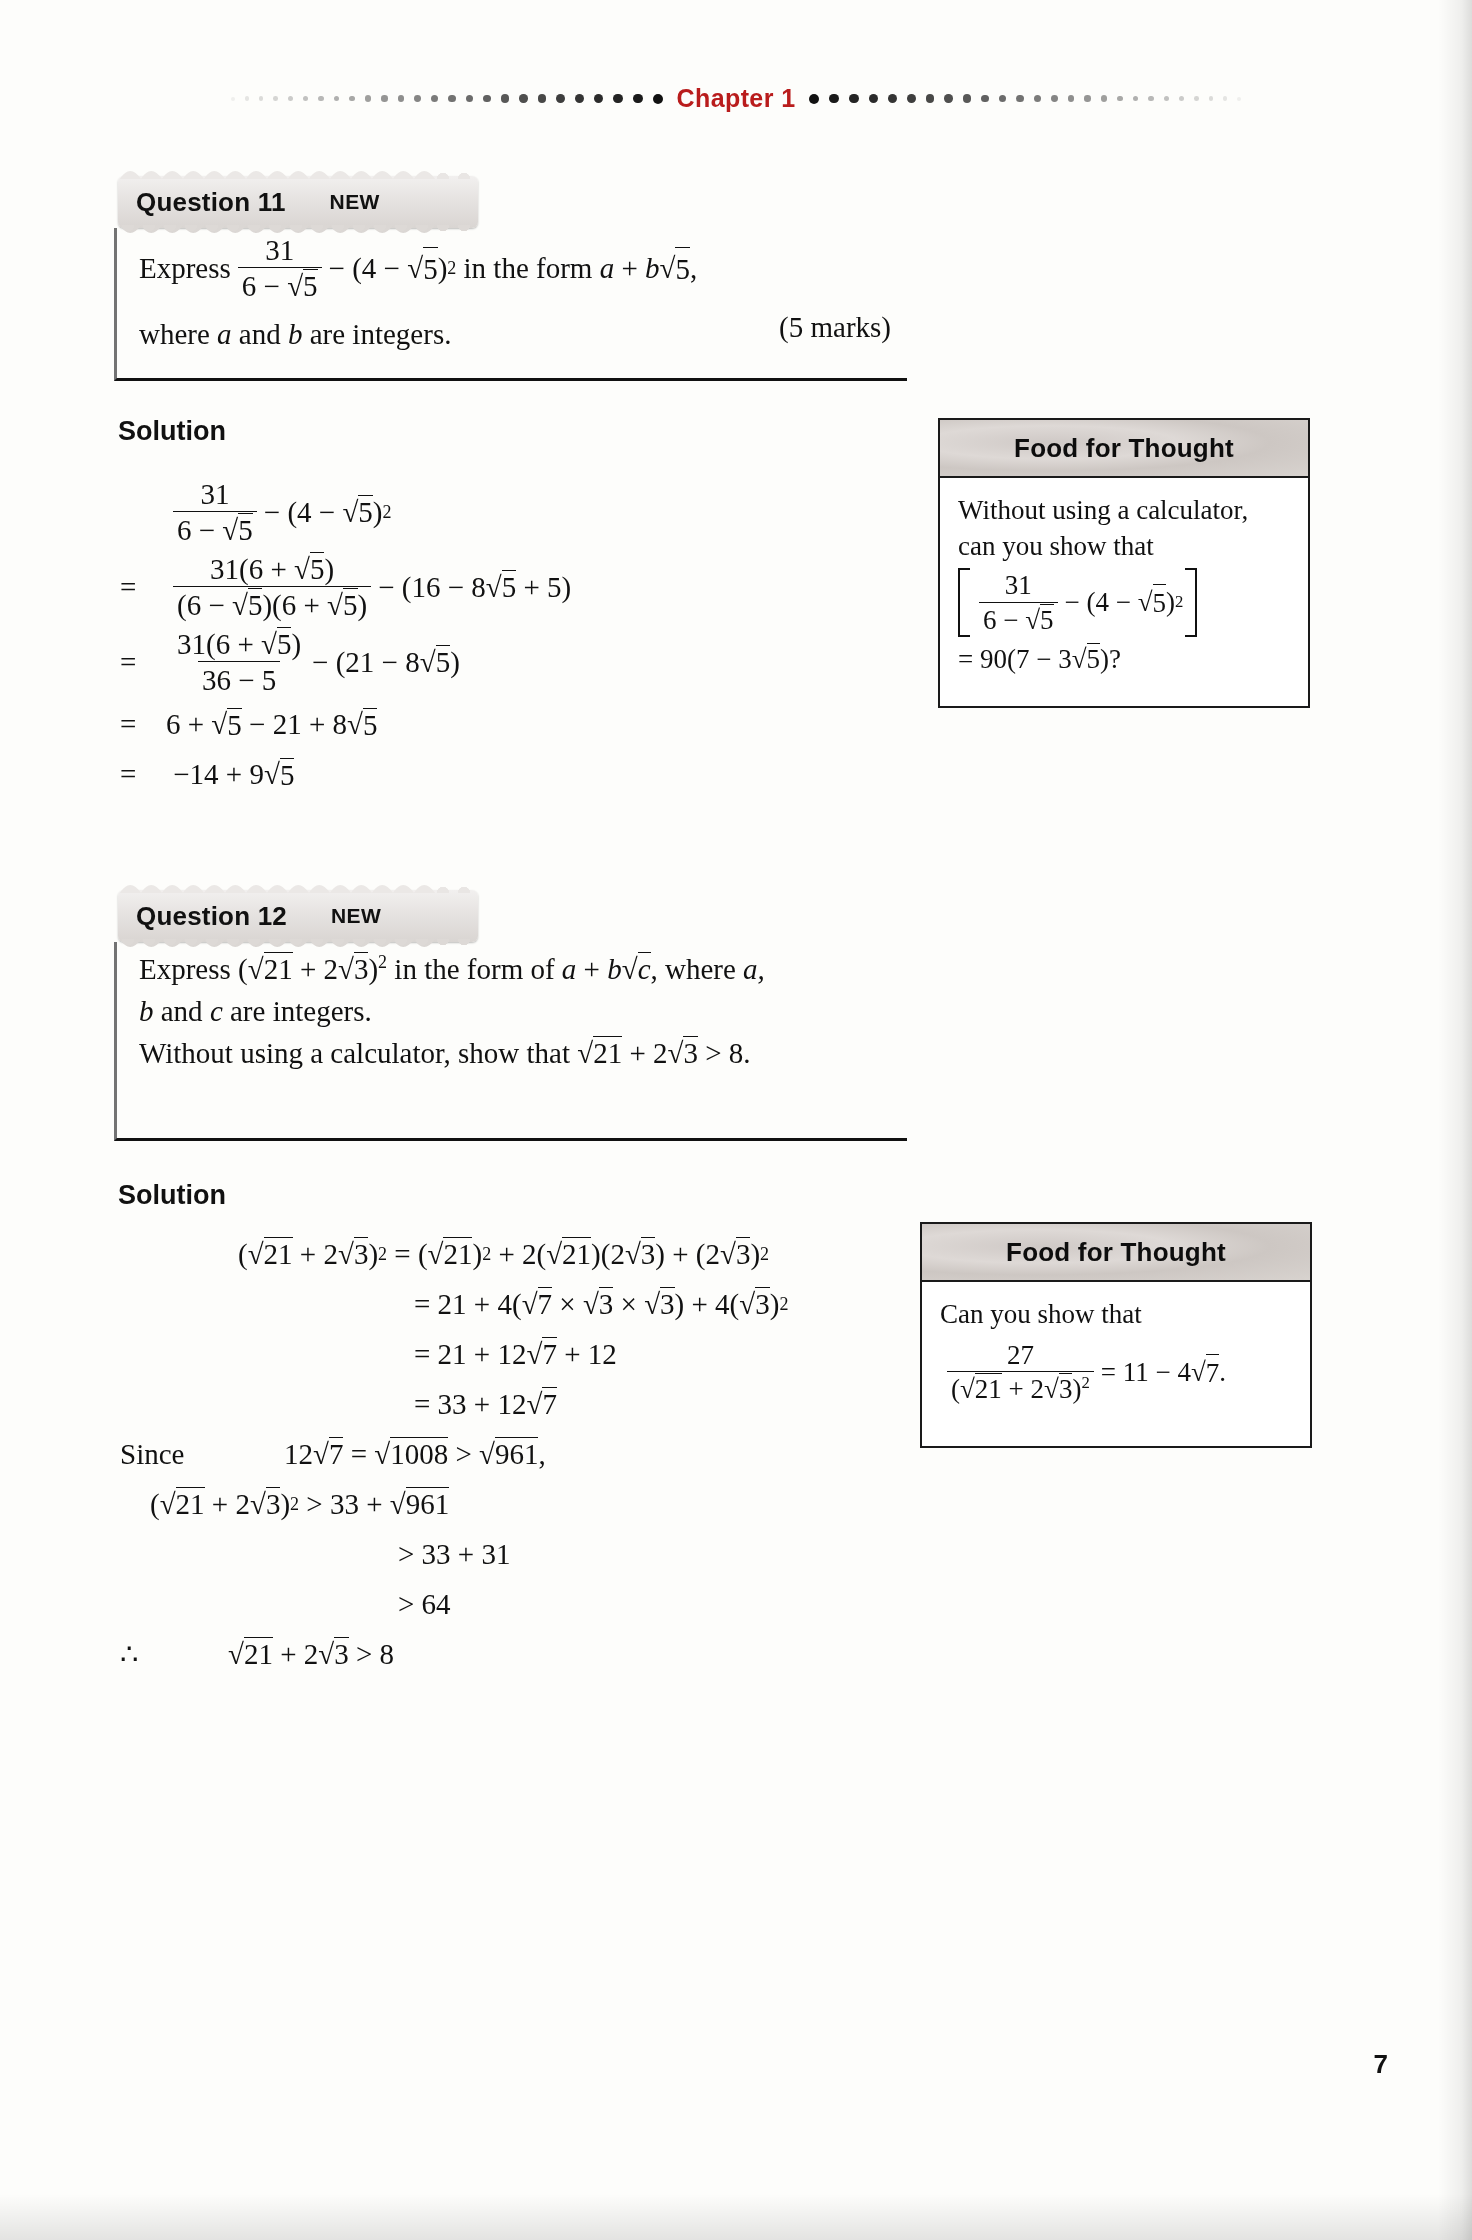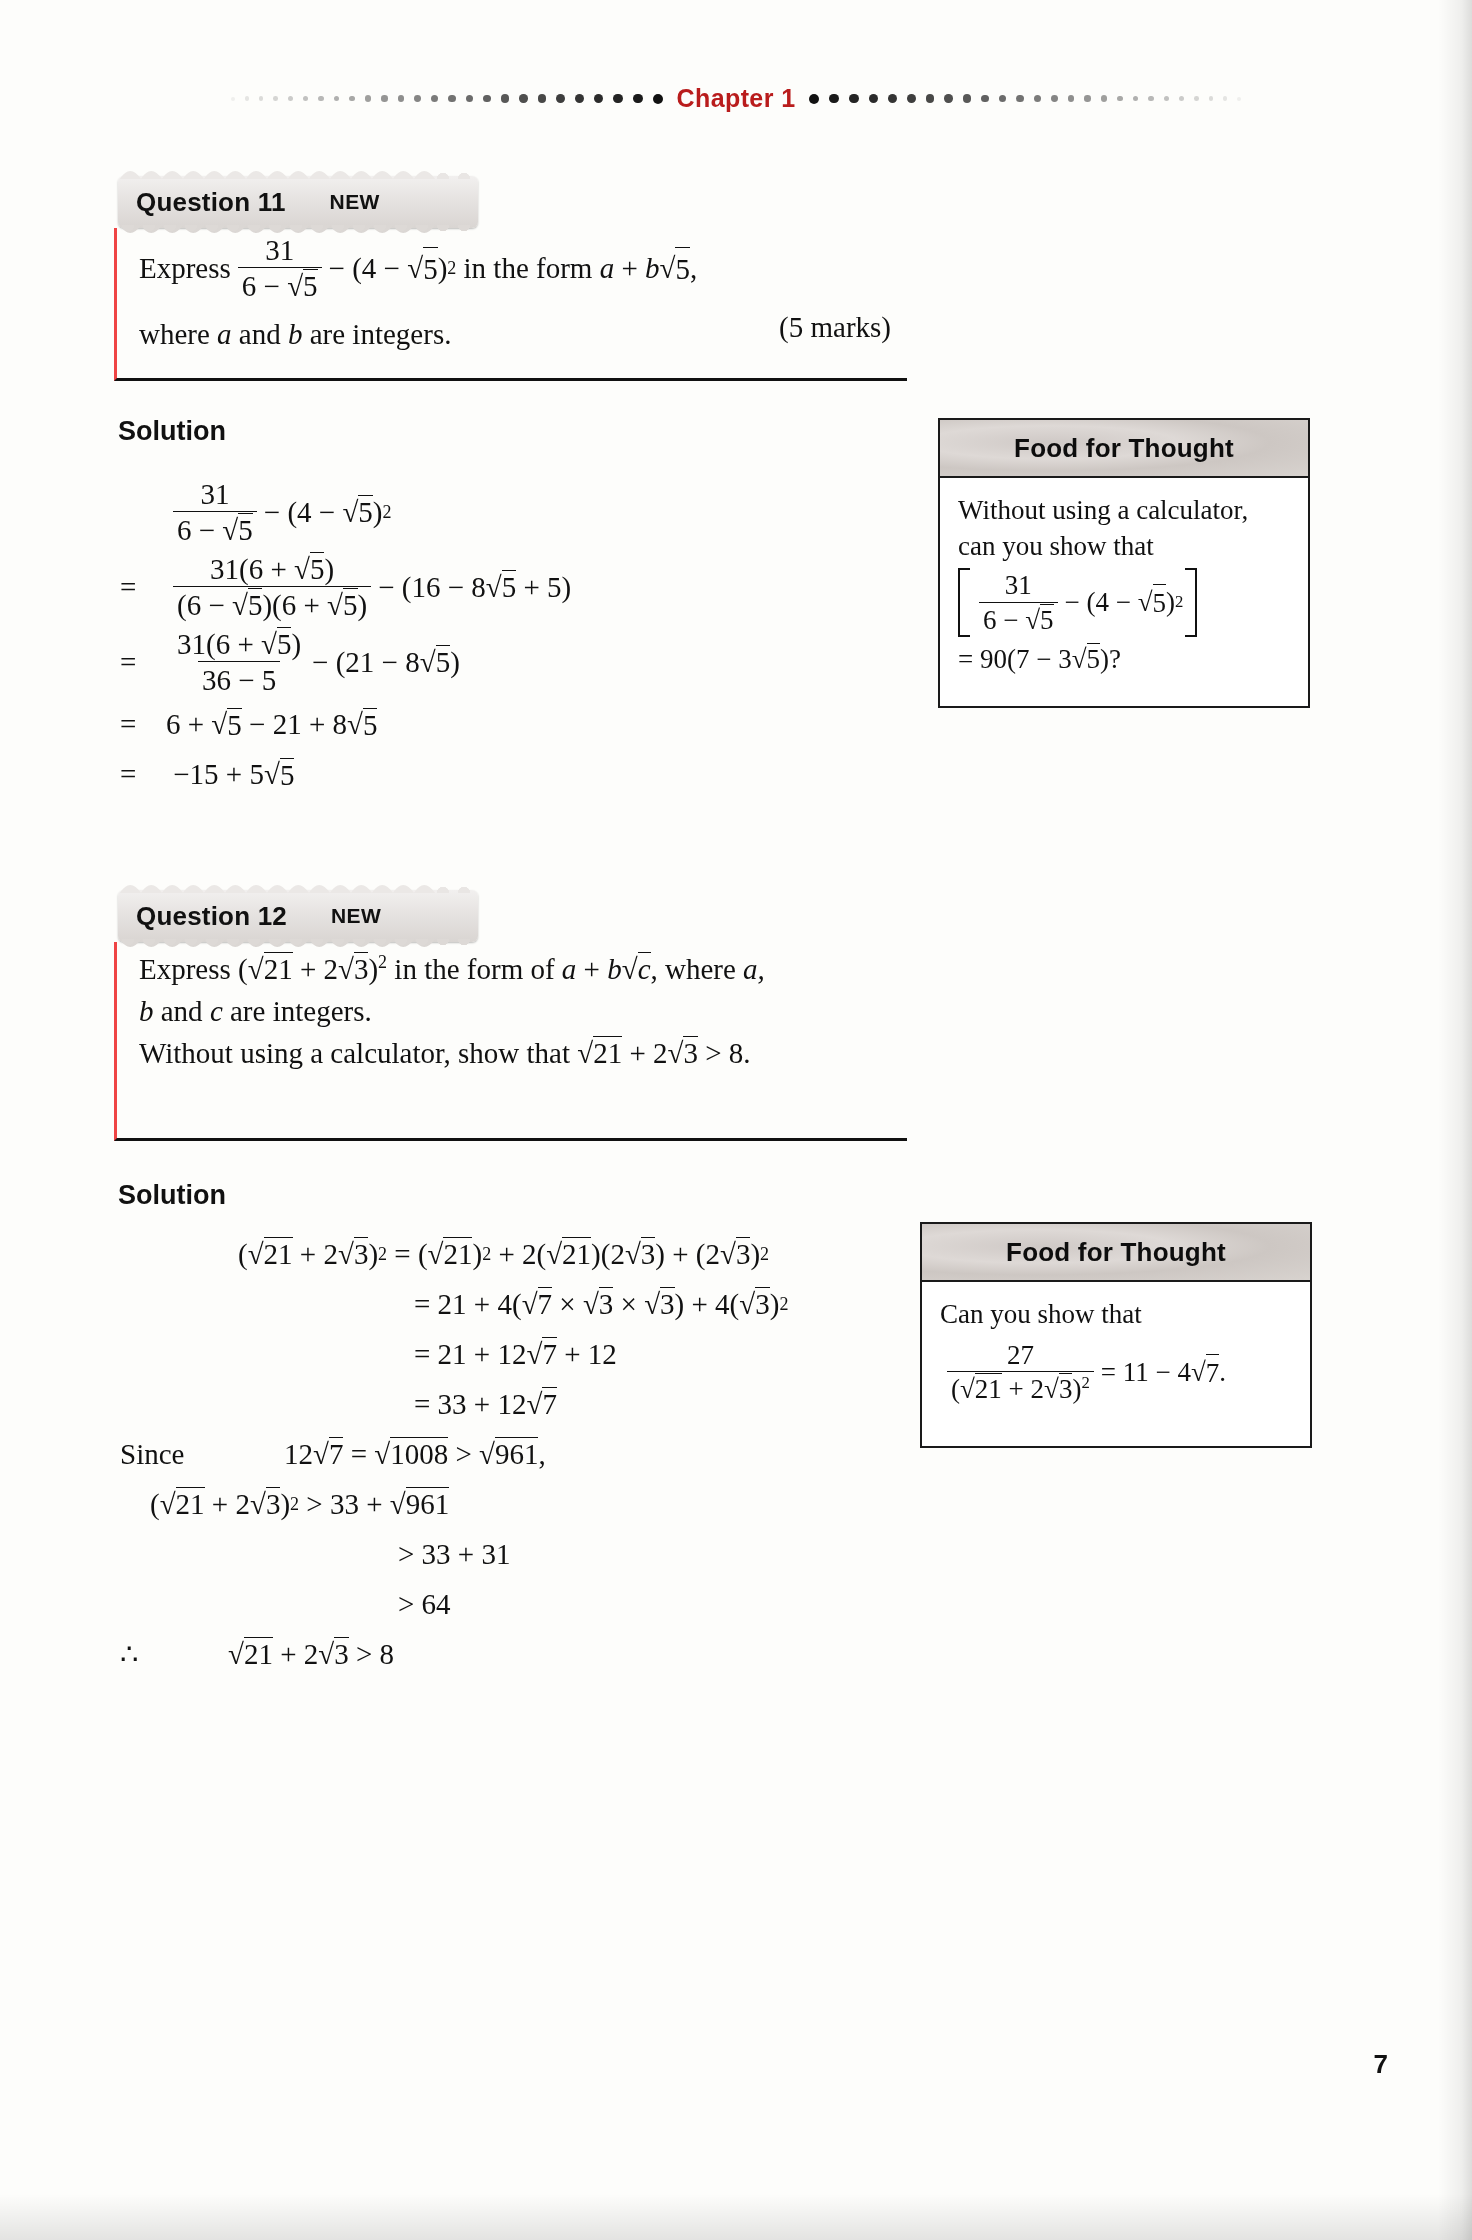--- a/index.html
+++ b/index.html
@@ -60,21 +60,21 @@
     position:relative;z-index:3;letter-spacing:.2px;
   }
   .qb-new{
     font-family:"Liberation Sans", sans-serif;
     font-weight:bold;font-size:21px;color:#111;
     margin-left:44px;position:relative;z-index:3;letter-spacing:.4px;
   }
   
   .qbody{
     position:absolute;
-    border-left:3px solid #ef4444;
+    border-left:3px solid #737373;
     border-bottom:3px solid #111;
   }
   .qtext{
     font-family:"Liberation Serif", serif;
     font-size:29px;color:#111;
     line-height:1.45;
     padding:6px 0 0 22px;
   }
   .marks{
     font-family:"Liberation Serif", serif;
@@ -281,21 +281,21 @@
     </div>
 
     <div class="wrow">
       <span class="wlead">=</span>
       <span>6 +</span>&nbsp;<span>√</span><span style="border-top:1.4px solid #111;">5</span>&nbsp;<span>− 21 + 8</span><span>√</span><span style="border-top:1.4px solid #111;">5</span>
     </div>
 
     <div class="wrow">
       <span class="wlead">=</span>
       <span>&nbsp;</span>
-        <span>−15 + 5</span>
+        <span>−14 + 9</span>
         <span>√</span>
         <span style="border-top:1.4px solid #111;">5</span>
     </div>
   </div>
 
   <div class="fft" style="left:938px;top:418px;width:368px;height:286px;">
     <div class="fft-head">
       <span>Food for Thought</span>
     </div>
     <div class="fft-body">

